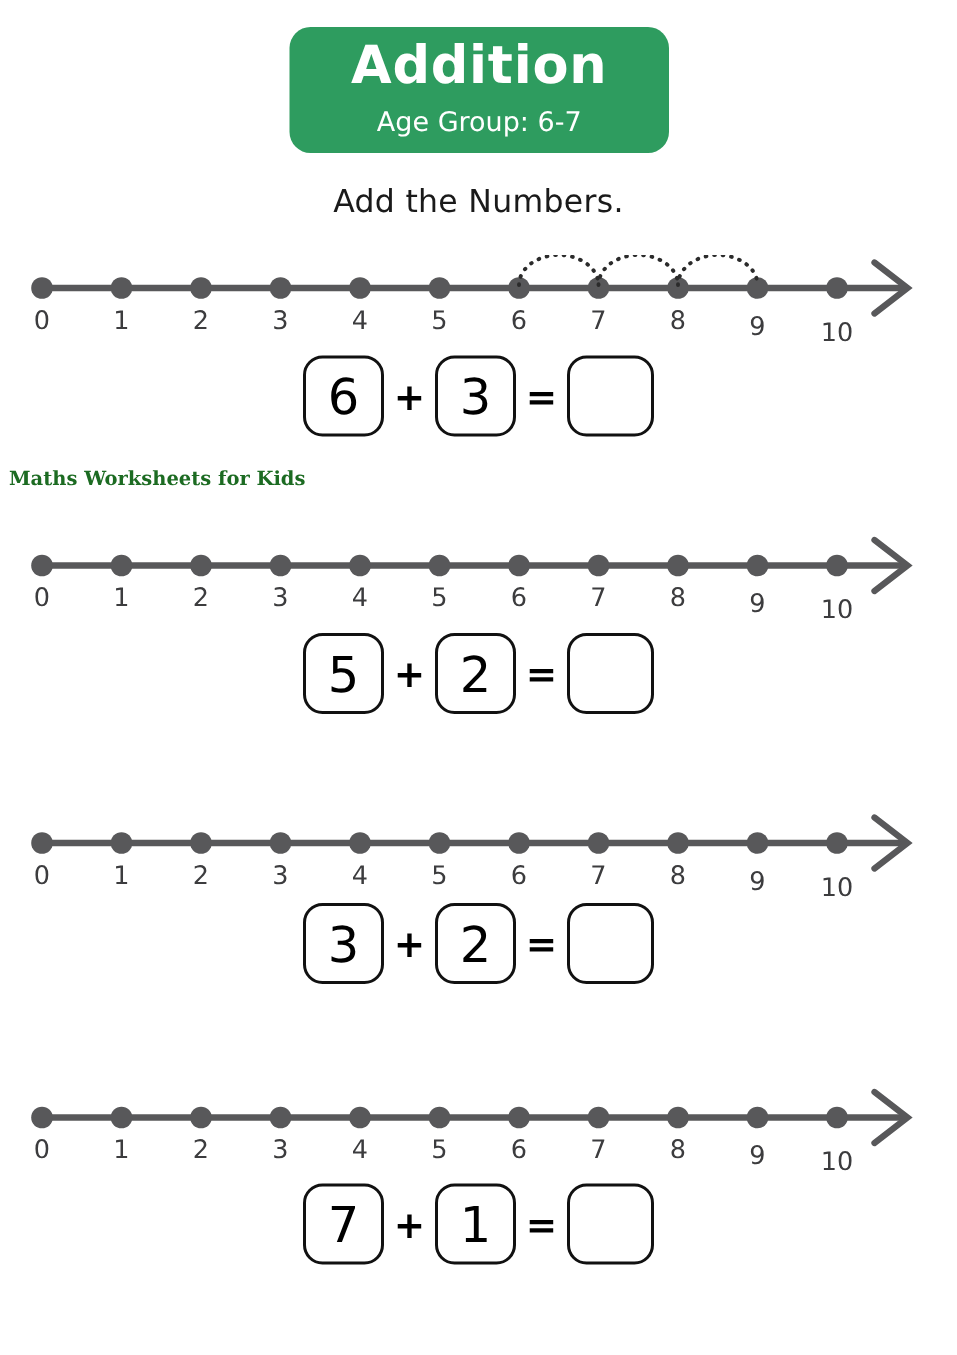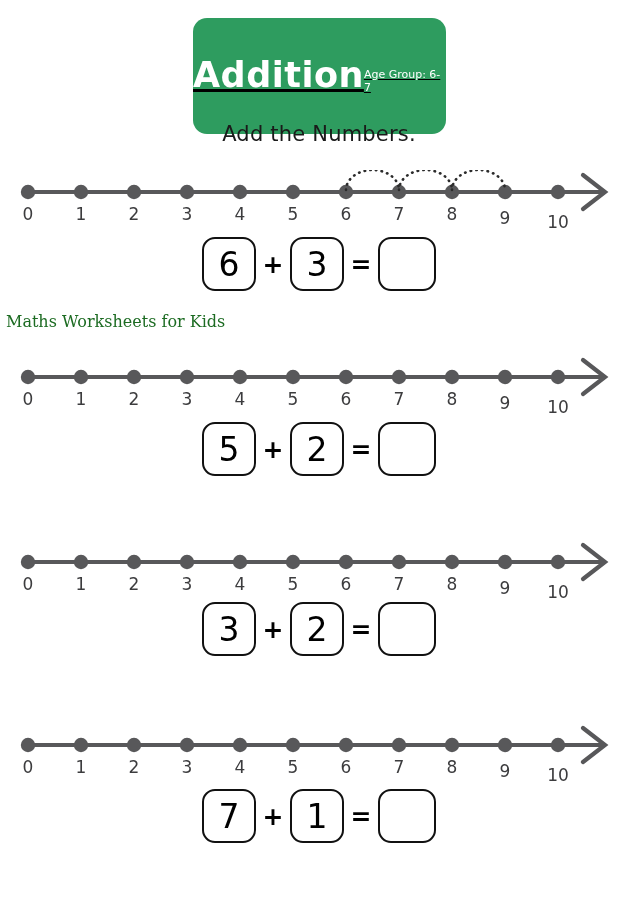--- a/index.html
+++ b/index.html
@@ -14,41 +14,40 @@
     font-family: "DejaVu Sans", "Liberation Sans", sans-serif;
     overflow: hidden;
   }
 
   
   .header-badge {
     position: absolute;
     left: 193px;
     top: 18px;
     width: 253px;
-    height: 116px;
+    height: 84px;
     background: #2e9c5f;
     border-radius: 14px;
     box-sizing: border-box;
     display: flex;
-    flex-direction: row;
+    flex-direction: column;
     align-items: center;
     justify-content: center;
-    text-decoration: underline;
   }
   .header-title {
     color: #ffffff;
     font-size: 35px;
     font-weight: bold;
     letter-spacing: 0.5px;
     line-height: 1.05;
     margin-top: -2px;
   }
   .header-sub {
     color: #ffffff;
-    font-size: 11px;
+    font-size: 18px;
     margin-top: 9px;
   }
 
   .instruction {
     position: absolute;
     left: 0;
     top: 122px;
     width: 638px;
     text-align: center;
     font-size: 21px;
@@ -114,22 +113,22 @@
   }
 
   
   .watermark {
     position: absolute;
     left: 6px;
     top: 312px;
     font-family: "DejaVu Serif", "Liberation Serif", serif;
   }
   .wm-title {
-    font-size: 16px;
-    font-weight: normal;
+    font-size: 13px;
+    font-weight: bold;
     color: #1c6b22;
     line-height: 1.25;
   }
   .wm-link {
     font-size: 14px;
     color: #1c6b22;
     text-decoration: underline;
     line-height: 1.3;
     display: block;
   }

